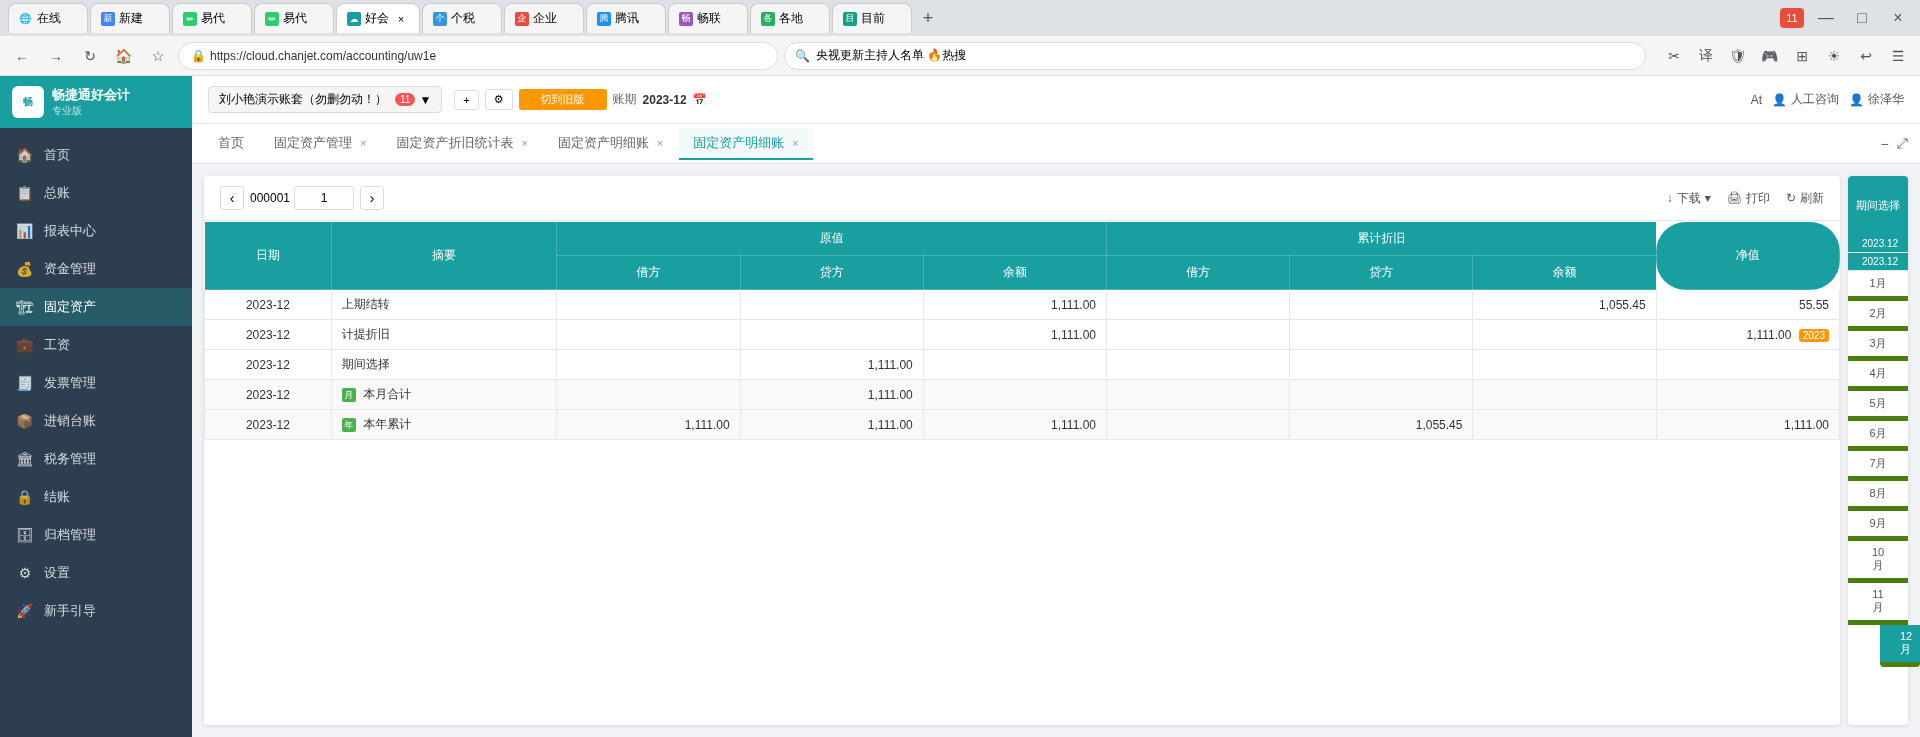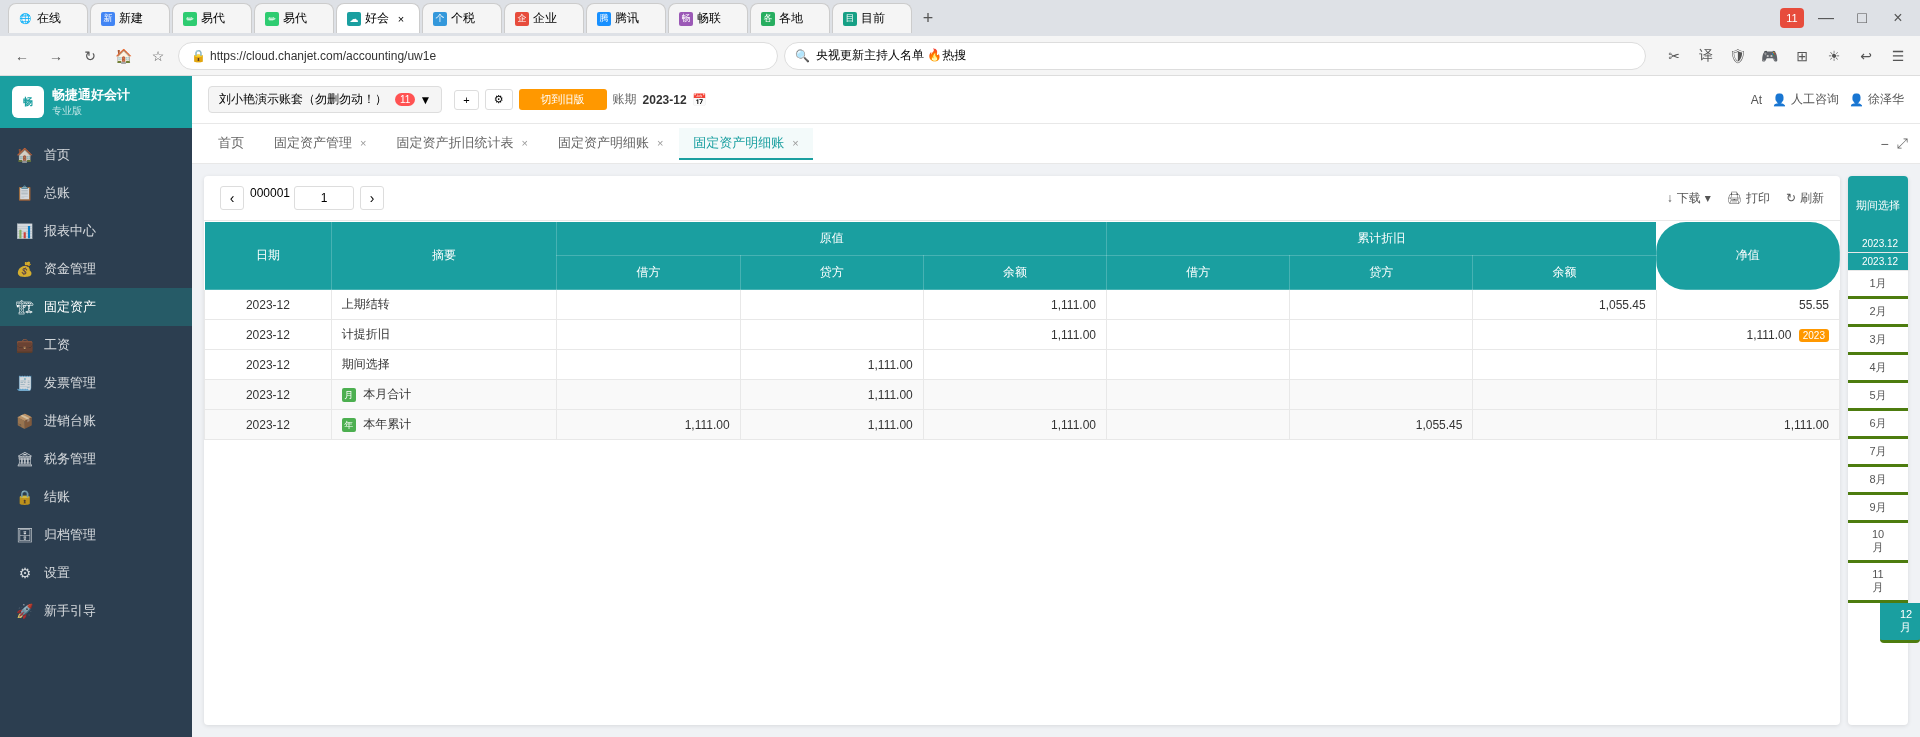--- a/index.html
+++ b/index.html
@@ -54,42 +54,42 @@
     
     .content-area { flex: 1; overflow: auto; padding: 12px; display: flex; gap: 8px; }
 
     
     .ledger-panel { flex: 1; background: #fff; border-radius: 4px; box-shadow: 0 1px 4px rgba(0,0,0,0.1); display: flex; flex-direction: column; }
 
     
     .ledger-toolbar { display: flex; align-items: center; padding: 10px 16px; border-bottom: 1px solid #e8e8e8; gap: 12px; }
     .pagination { display: flex; align-items: center; gap: 6px; }
     .page-nav { width: 24px; height: 24px; display: flex; align-items: center; justify-content: center; border: 1px solid #ddd; border-radius: 3px; cursor: pointer; font-size: 14px; }
-    .page-input { display: flex; gap: 4px; }
+    .page-input { display: flex; align-items: center; gap: 4px; }
     .page-num-box { width: 60px; height: 24px; border: 1px solid #ddd; border-radius: 3px; text-align: center; font-size: 12px; }
     .toolbar-right { margin-left: auto; display: flex; align-items: center; gap: 16px; }
     .toolbar-action { display: flex; align-items: center; gap: 4px; cursor: pointer; font-size: 12px; color: #555; }
 
     
     .ledger-table { flex: 1; overflow: auto; }
     table { width: 100%; border-collapse: collapse; }
     thead tr th { background: #1a9fa0; color: #fff; text-align: center; padding: 8px 6px; font-size: 12px; font-weight: normal; border: 1px solid rgba(255,255,255,0.2); }
     thead tr.subheader th { background: #1a9fa0; }
     tbody tr td { border: 1px solid #e8e8e8; padding: 6px 10px; font-size: 12px; color: #333; }
     tbody tr td.text-right { text-align: right; }
     tbody tr td.text-center { text-align: center; }
     .summary-icon { display: inline-block; width: 14px; height: 14px; background: #4caf50; color: #fff; font-size: 9px; border-radius: 2px; text-align: center; line-height: 14px; margin-right: 4px; }
 
     
     .period-panel { width: 60px; background: #fff; border-radius: 4px; box-shadow: 0 1px 4px rgba(0,0,0,0.1); display: flex; flex-direction: column; }
     .period-header { background: #1a9fa0; color: #fff; text-align: center; padding: 22px 4px; font-size: 11px; border-radius: 4px 4px 0 0; }
     .period-date { text-align: center; font-size: 10px; color: #333; padding: 3px 14px; border-bottom: 1px solid #e8e8e8; }
     .period-date.active { background: #1a9fa0; color: #fff; }
     .period-months { display: flex; flex-direction: column; }
-    .month-item { text-align: center; padding: 5px 20px; font-size: 11px; cursor: pointer; color: #555; border-bottom: 3px solid #4d7c0f; }
+    .month-item { text-align: center; padding: 5px 20px; font-size: 11px; cursor: pointer; color: #555; border-bottom: 5px solid #4d7c0f; }
     .month-item.active { background: #1a9fa0; color: #fff; border-radius: 0 0 4px 4px; margin-left: 32px; }
 
     
     .badge { background: #ff5252; color: #fff; border-radius: 10px; padding: 1px 5px; font-size: 10px; margin-left: 4px; }
   </style>
 </head>
 <body>
 
 <div class="browser-chrome">
 

